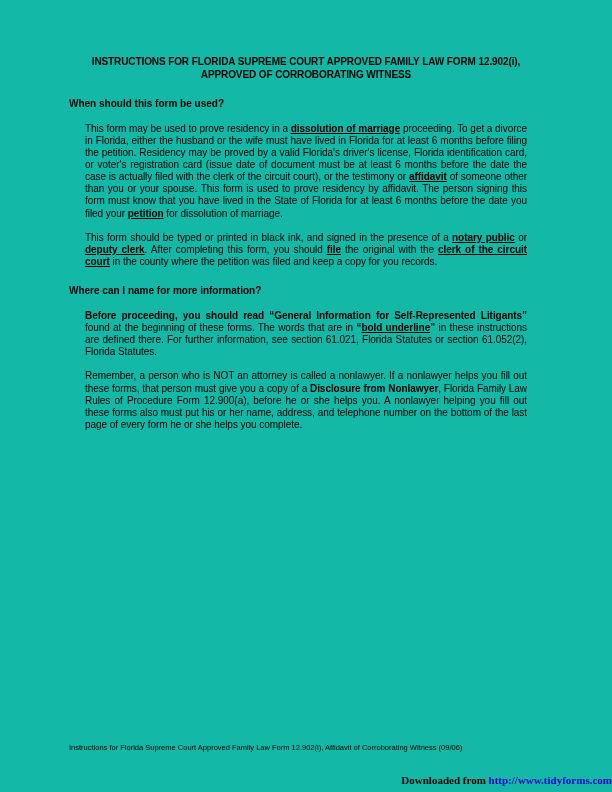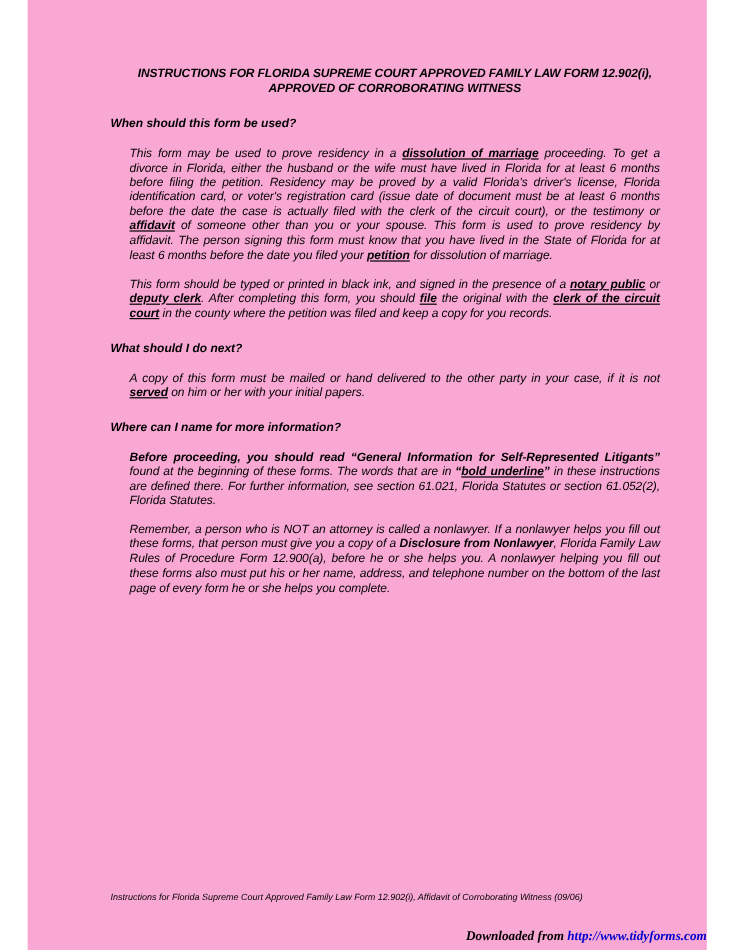--- a/index.html
+++ b/index.html
@@ -2,28 +2,27 @@
 <html><head>
 <meta charset="utf-8">
 <style>
   html, body {
     margin: 0;
     padding: 0;
     background: #ffffff;
   }
   .page {
     position: relative;
-    width: 566px;
+    width: 612px;
     height: 792px;
     margin: 0 auto;
-    background: #f9a8d4;
+    background: #14b8a6;
     color: #000000;
     font-family: "Liberation Sans", sans-serif;
     overflow: hidden;
-    font-style: italic;
   }
   .content {
     position: absolute;
     left: 69px;
     top: 56px;
     width: 474px;
   }
   .doc-title {
     font-size: 10px;
     font-weight: bold;
@@ -88,24 +87,20 @@
       <span class="tline">INSTRUCTIONS FOR FLORIDA SUPREME COURT APPROVED FAMILY LAW FORM 12.902(i),</span>
       <span class="tline">APPROVED OF CORROBORATING WITNESS</span>
     </h1>
 
     <section>
       <h2 class="sec-heading">When should this form be used?</h2>
       <p class="para"><span>This form may be used to prove residency in a </span><span class="b u">dissolution of marriage</span><span> proceeding.  To get a divorce in Florida, either the husband or the wife must have lived in Florida for at least 6 months before filing the petition.  Residency may be proved by a valid Florida's driver's license, Florida identification card, or voter's registration card (issue date of document must be at least 6 months before the date the case is actually filed with the clerk of the circuit court), or the testimony or </span><span class="b u">affidavit</span><span> of someone other than you or your spouse.  This form is used to prove residency by affidavit.  The person signing this form must know that you have lived in the State of Florida for at least 6 months before the date you filed your </span><span class="b u">petition</span><span> for dissolution of marriage.</span></p>
       <p class="para"><span>This form should be typed or printed in black ink, and signed in the presence of a </span><span class="b u">notary public</span><span> or </span><span class="b u">deputy clerk</span><span>.  After completing this form, you should </span><span class="b u">file</span><span> the original with the </span><span class="b u">clerk of the circuit court</span><span> in the county where the petition was filed and keep a copy for you records.</span></p>
     </section>
 
-    <section>
-      <h2 class="sec-heading">What should I do next?</h2>
-      <p class="para"><span>A copy of this form must be mailed or hand delivered to the other party in your case, if it is not </span><span class="b u">served</span><span> on him or her with your initial papers.</span></p>
-    </section>
 
     <section>
       <h2 class="sec-heading">Where can I name for more information?</h2>
       <p class="para"><span class="b">Before proceeding, you should read “General Information for Self-Represented Litigants”</span><span> found at the beginning of these forms.  The words that are in </span><span class="b">“</span><span class="b u">bold underline</span><span class="b">”</span><span> in these instructions are defined there. For further information, see section 61.021, Florida Statutes or section 61.052(2), Florida Statutes.</span></p>
     </section>
 
     <section>
       <p class="para"><span>Remember, a person who is NOT an attorney is called a nonlawyer. If a nonlawyer helps you fill out these forms, that person must give you a copy of a </span><span class="b">Disclosure from Nonlawyer</span><span>, Florida Family Law Rules of Procedure Form 12.900(a), before he or she helps you.  A nonlawyer helping you fill out these forms also must put his or her name, address, and telephone number on the bottom of the last page of every form he or she helps you complete.</span></p>
     </section>
 

